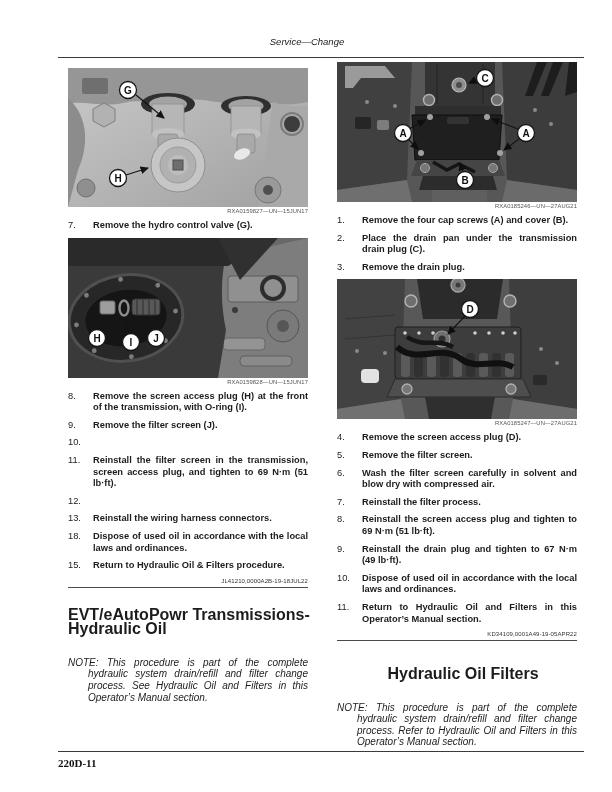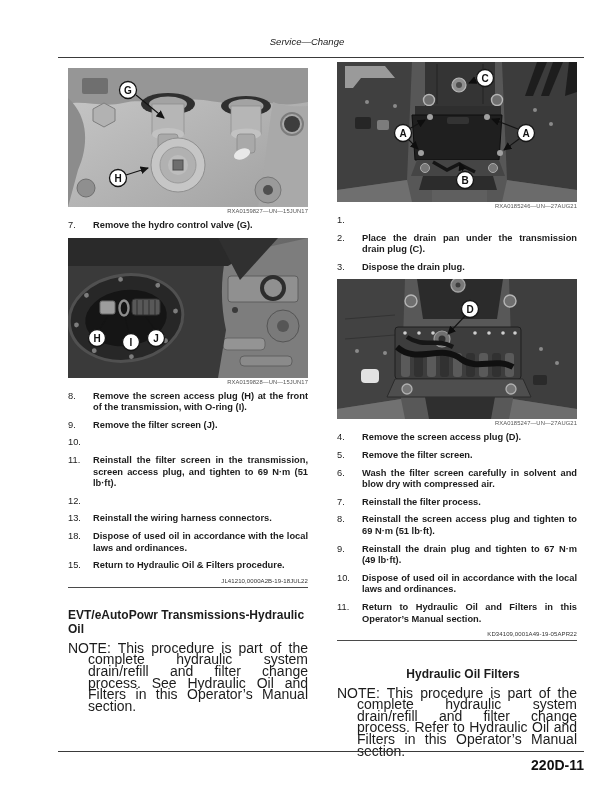--- a/index.html
+++ b/index.html
@@ -5,35 +5,35 @@
   html,body{margin:0;padding:0;background:#ffffff;}
   .page{
     position:relative;width:612px;height:792px;background:#ffffff;overflow:hidden;
     font-family:"Liberation Sans","DejaVu Sans",sans-serif;color:#1c1c1c;border-radius:7px;
   }
   .header-title{position:absolute;top:36px;left:58px;width:498px;text-align:center;
     font-style:italic;font-size:9.5px;color:#222;}
   .hrule{position:absolute;left:58px;width:526px;border-top:1px solid #3a3a3a;height:0;}
   .header-rule{top:57px;}
   .footer-rule{top:751px;}
-  .page-number{position:absolute;top:757px;left:58px;width:526px;text-align:right;
-    font-weight:bold;font-size:14px;color:#111;}
+  .page-number{position:absolute;top:757px;left:58px;width:526px;text-align:left;
+    font-weight:bold;font-size:11px;color:#111;font-family:Liberation Serif, serif;}
   .columns{position:absolute;top:62px;left:68px;width:509px;display:flex;gap:29px;}
   .col{width:240px;}
   .col-left{padding-top:6px;}
   .figure{width:240px;}
   .figure svg{display:block;background:#888;}
   .fig-caption{font-size:5.8px;color:#555;text-align:right;margin:1px 0 6px 0;letter-spacing:.1px;}
   .step-row{display:flex;margin-bottom:6px;font-size:9.3px;line-height:11.6px;}
   .step-num{flex:0 0 25px;}
   .step-text{flex:1;text-align:justify;font-weight:bold;}
   .doc-code{font-size:6px;color:#333;text-align:right;margin-top:2px;letter-spacing:.1px;}
   .section-rule{border-top:1px solid #4a4a4a;margin-top:3px;height:0;}
-  .section-heading{font-weight:bold;font-size:12px;line-height:14.5px;margin-top:20px;width:252px;}
-  .note{font-size:14px;line-height:11.6px;margin-top:6px;
+  .section-heading{font-weight:bold;font-size:16px;line-height:14.5px;margin-top:20px;width:252px;}
+  .note{font-style:italic;font-size:10px;line-height:11.6px;margin-top:20px;
     padding-left:20px;text-indent:-20px;text-align:justify;}
   .callout-circle{fill:#ffffff;stroke:#161616;stroke-width:1.3px;}
   .callout-letter{font-family:"Liberation Sans","DejaVu Sans",sans-serif;font-weight:bold;
     font-size:10px;fill:#111;text-anchor:middle;}
   .leader{stroke:#141414;stroke-width:1.1px;fill:none;}
 </style>
 </head>
 <body>
 
 <div class="page">
@@ -287,28 +287,29 @@
             <line class="leader" x1="126" y1="110" x2="123" y2="101" marker-end="url(#arr3)"></line>
             <circle class="callout-circle" cx="128" cy="118" r="8.5"></circle>
             <text class="callout-letter" x="128" y="121.7">B</text>
           </g>
         </svg>
         <div class="fig-caption">RXA0185246—UN—27AUG21</div>
       </div>
 
       <div class="step-row">
           <span class="step-num">1.</span>
+          <span class="step-text">Remove the four cap screws (A) and cover (B).</span>
         </div>
       <div class="step-row">
           <span class="step-num">2.</span>
           <span class="step-text">Place the drain pan under the transmission drain plug (C).</span>
         </div>
       <div class="step-row">
           <span class="step-num">3.</span>
-          <span class="step-text">Dispose the drain plug.</span>
+          <span class="step-text">Remove the drain plug.</span>
         </div>
 
       <div class="figure" style="margin-top:5px;">
         <svg width="240" height="140" viewBox="0 0 240 140">
           <defs>
             <marker id="arr4" markerWidth="9" markerHeight="9" refX="7.5" refY="4" orient="auto" markerUnits="userSpaceOnUse">
               <path d="M0,0L8.5,4L0,8Z" fill="#0e0e0e"></path>
             </marker>
           </defs>
           <rect width="240" height="140" fill="#585858"></rect>

